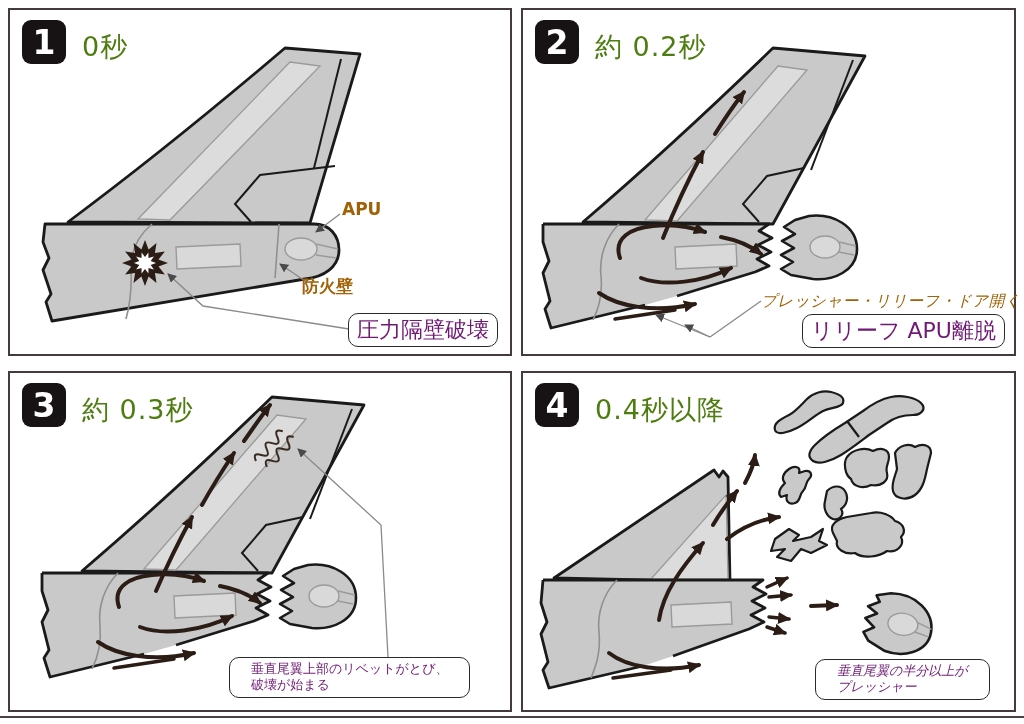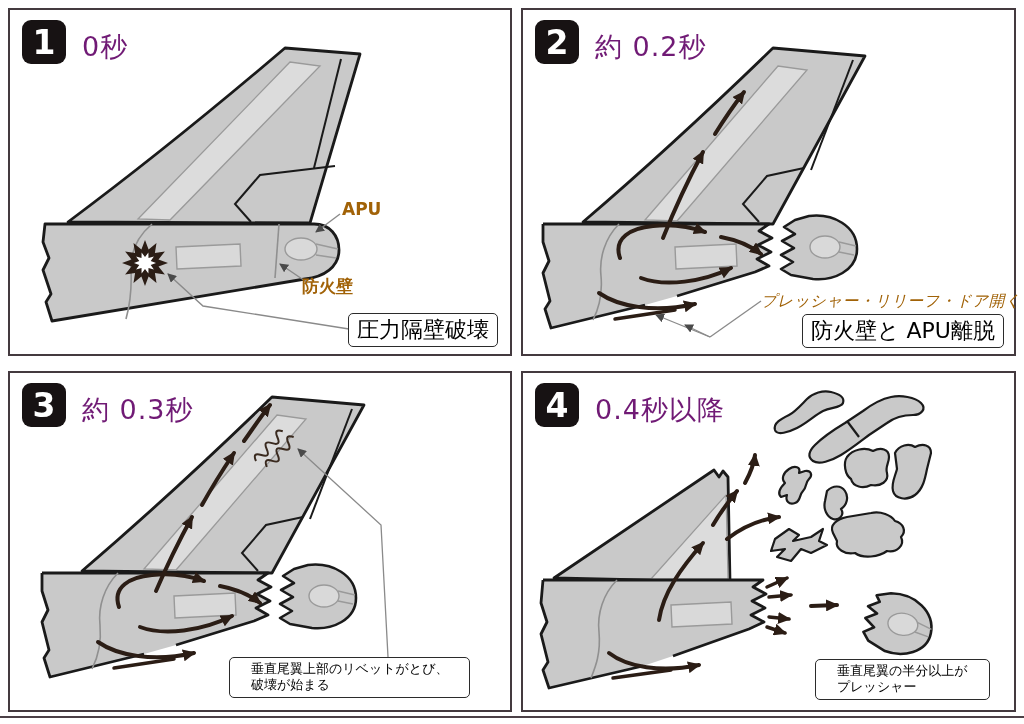--- a/index.html
+++ b/index.html
@@ -14,31 +14,31 @@
     box-sizing:border-box;
   }
   .panel svg{position:absolute;left:0;top:0;}
   .badge{
     position:absolute;left:12px;top:10px;width:44px;height:44px;
     background:#171213;color:#fff;border-radius:9px;
     font-size:33px;font-weight:bold;
     display:flex;align-items:center;justify-content:center;
   }
   .ptitle{
-    position:absolute;left:72px;top:19px;font-size:27px;color:#701a75;
+    position:absolute;left:72px;top:19px;font-size:27px;color:#4d7c0f;
     white-space:nowrap;letter-spacing:1px;
   }
   .annot{
     position:absolute;font-size:17px;font-weight:600;color:#a16207;
     white-space:nowrap;
   }
   .annot.small{font-size:15.5px;font-weight:normal;letter-spacing:0.5px;font-style:italic;}
   .callout{
-    position:absolute;border:1.8px solid #2b2b2b;border-radius:5px;
-    background:#fff;color:#000000;white-space:nowrap;padding:1px 8px;
+    position:absolute;border:1.8px solid #2b2b2b;border-radius:10px;
+    background:#fff;color:#701a75;white-space:nowrap;padding:1px 8px;
   }
   .callout.big{font-size:22px;line-height:1.35;}
   .callout.two{font-size:13px;line-height:1.25;padding:3px 21px;}
   .bottom-rule{
     position:absolute;left:0;top:716px;width:1024px;height:2px;
     background:#4b4046;
   }
 </style>
 </head>
 <body>
@@ -111,21 +111,21 @@
     <path d="M76,283 C96,297 132,303 172,294" fill="none" stroke="#2b1d15" stroke-width="4" stroke-linecap="round" marker-end="url(#ah2)"></path>
     <path d="M92,309 L152,300" fill="none" stroke="#2b1d15" stroke-width="3.5" stroke-linecap="round"></path>
 
     <path d="M238,291 L187,327" fill="none" stroke="#8a8a8a" stroke-width="1.3"></path>
     <path d="M187,327 L133,305" fill="none" stroke="#8a8a8a" stroke-width="1.3" marker-end="url(#ag2)"></path>
     <path d="M187,327 L162,315" fill="none" stroke="#8a8a8a" stroke-width="1.3" marker-end="url(#ag2)"></path>
   </svg>
   <div class="badge">2</div>
   <div class="ptitle">約 0.2秒</div>
   <div class="annot small" style="left:238px;top:281px;">プレッシャー・リリーフ・ドア開く</div>
-  <div class="callout big" style="left:279px;top:304px;">防火壁と APU離脱</div>
+  <div class="callout big" style="left:279px;top:304px;">リリーフ APU離脱</div>
 </div>
 
 <div class="panel" style="left:8px;top:371px;width:504px;height:341px;">
   <svg width="500" height="337" viewBox="0 0 500 337">
     <defs>
       <marker id="ah3" markerWidth="14" markerHeight="12" refX="11" refY="6" orient="auto" markerUnits="userSpaceOnUse">
         <path d="M0,0 L13,6 L0,12 Z" fill="#2b1d15"></path>
       </marker>
       <marker id="ag3" markerWidth="9" markerHeight="9" refX="8" refY="4.5" orient="auto" markerUnits="userSpaceOnUse">
         <path d="M0,0 L9,4.5 L0,9 Z" fill="#4a4a4a"></path>
@@ -209,19 +209,19 @@
     <path d="M244,214 L264,205" fill="none" stroke="#2b1d15" stroke-width="3.5" stroke-linecap="round" marker-end="url(#ah4)"></path>
     <path d="M246,224 L268,222" fill="none" stroke="#2b1d15" stroke-width="3.5" stroke-linecap="round" marker-end="url(#ah4)"></path>
     <path d="M246,244 L266,246" fill="none" stroke="#2b1d15" stroke-width="3.5" stroke-linecap="round" marker-end="url(#ah4)"></path>
     <path d="M244,254 L262,260" fill="none" stroke="#2b1d15" stroke-width="3.5" stroke-linecap="round" marker-end="url(#ah4)"></path>
     <path d="M288,233 L314,232" fill="none" stroke="#2b1d15" stroke-width="4" stroke-linecap="round" marker-end="url(#ah4)"></path>
     <path d="M86,280 C104,294 138,300 176,292" fill="none" stroke="#2b1d15" stroke-width="4" stroke-linecap="round" marker-end="url(#ah4)"></path>
     <path d="M90,305 L148,297" fill="none" stroke="#2b1d15" stroke-width="3.5" stroke-linecap="round"></path>
   </svg>
   <div class="badge">4</div>
   <div class="ptitle">0.4秒以降</div>
-  <div class="callout two" style="left:292px;top:286px;">
+  <div class="callout two" style="left:292px;top:286px;font-style:italic;">
     <div>垂直尾翼の半分以上が</div>
     <div>プレッシャー</div>
   </div>
 </div>
 
 <div class="bottom-rule"></div>
 
 </body></html>

